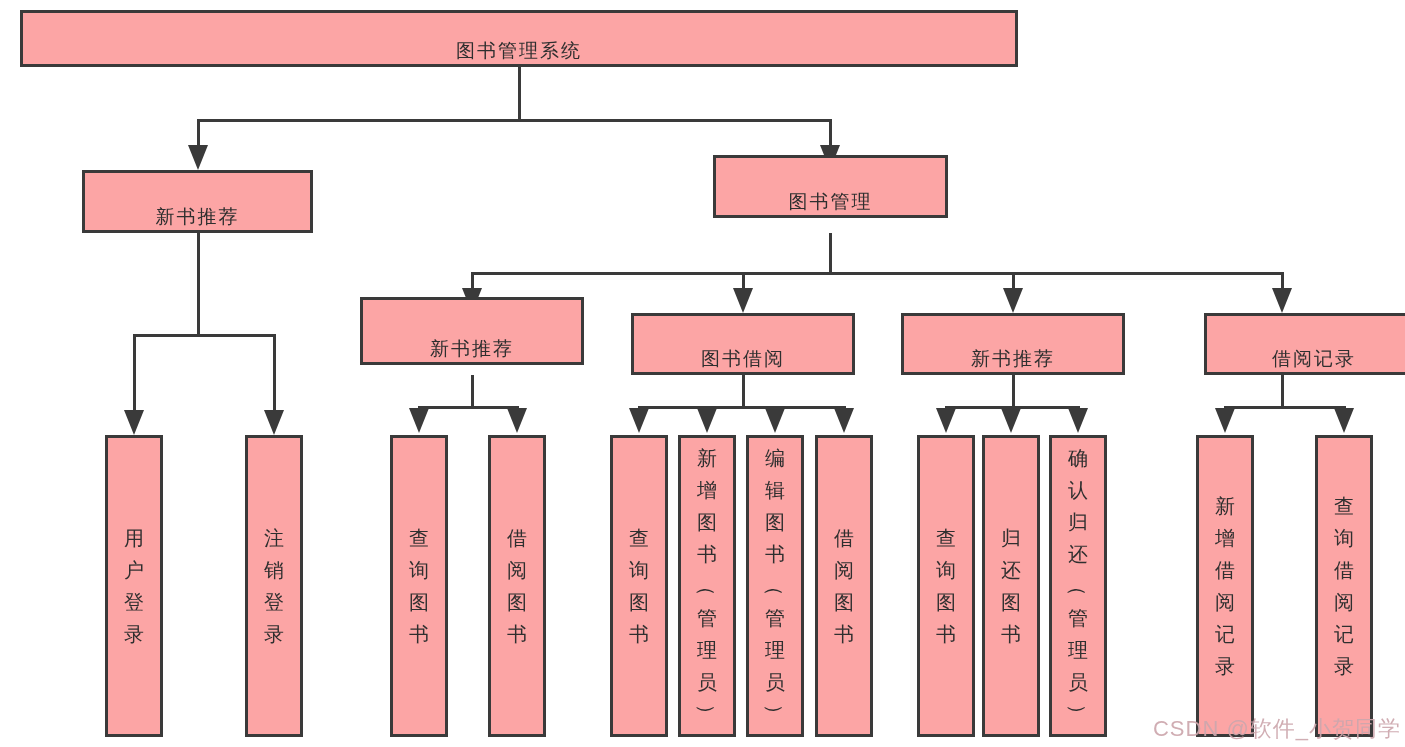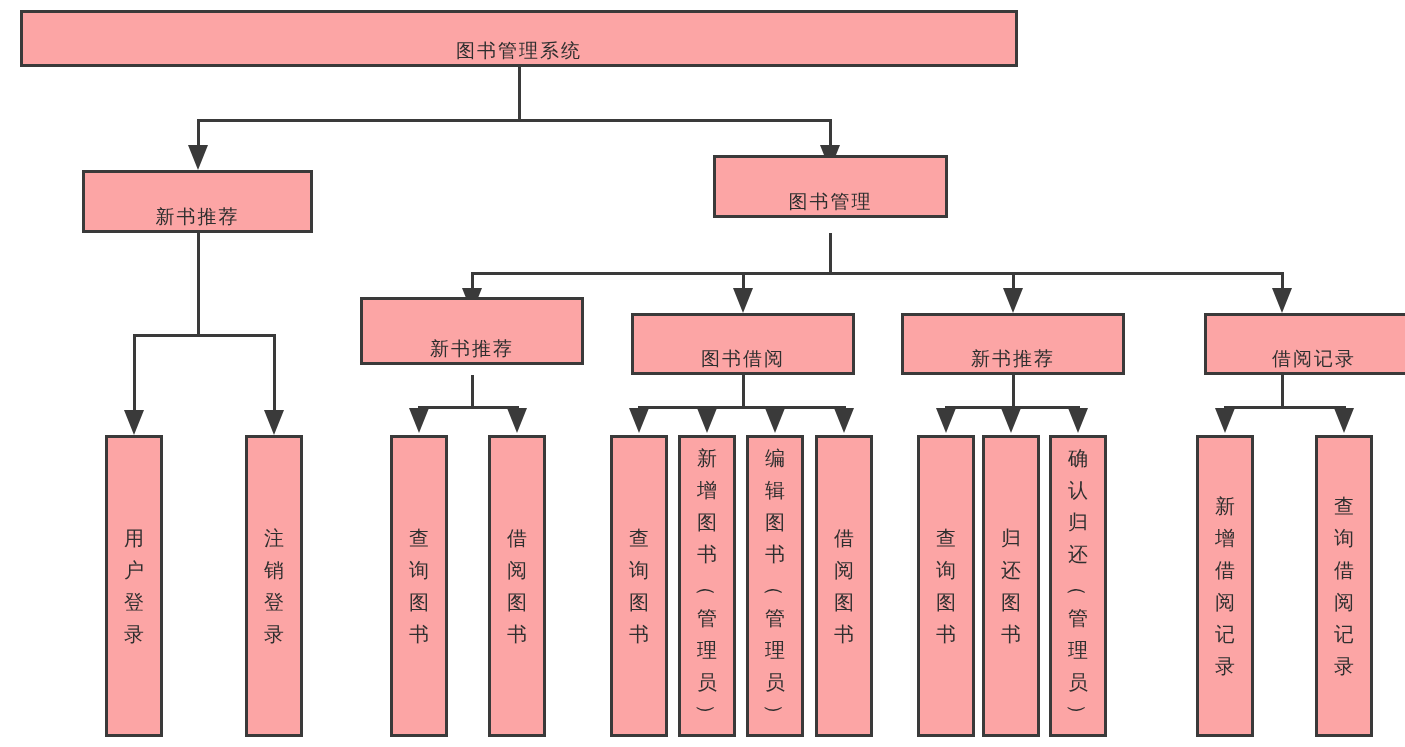--- a/index.html
+++ b/index.html
@@ -212,14 +212,15 @@
     </div>
   <div class="box leaf" style="left:1315px;top:435px;width:58px;height:302px;">
       <div class="vchar">查</div>
       <div class="vchar">询</div>
       <div class="vchar">借</div>
       <div class="vchar">阅</div>
       <div class="vchar">记</div>
       <div class="vchar">录</div>
     </div>
 
+  <div class="watermark">CSDN @软件_小贺同学</div>
 
 </div>
 
 </body></html>

